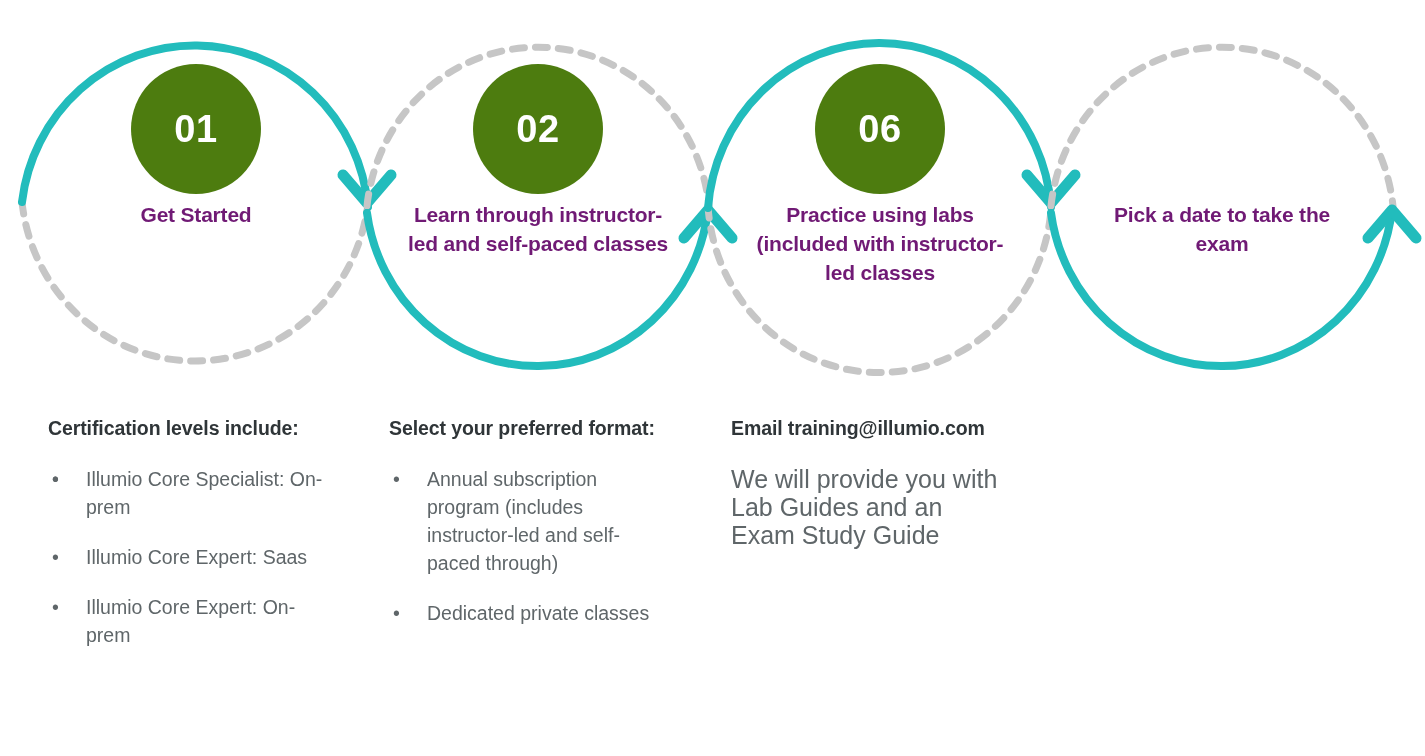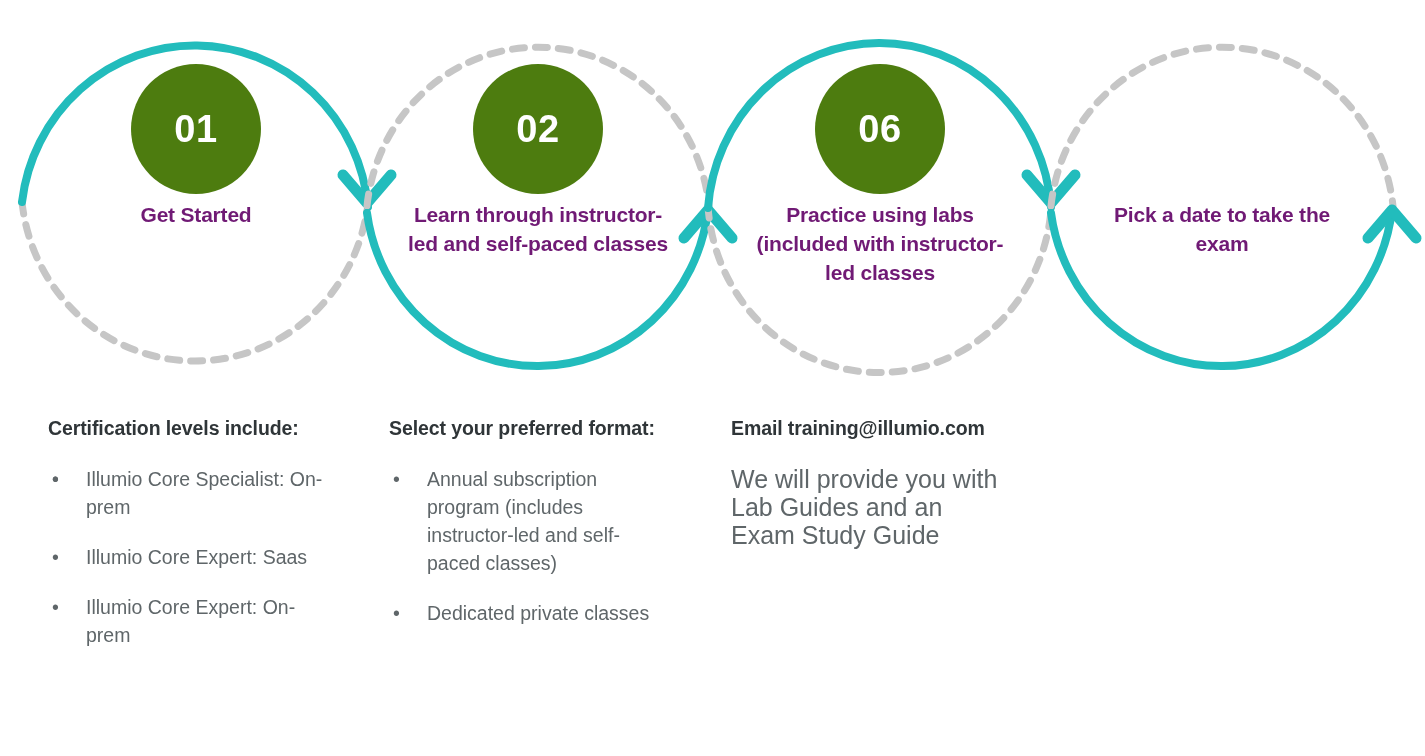--- a/index.html
+++ b/index.html
@@ -208,21 +208,21 @@
         <span>Illumio Core Expert: On-prem</span>
       </li>
     </ul>
   </div>
 
   <div class="column" style="left:389px; width:280px;">
     <div class="column-heading">Select your preferred format:</div>
     <ul class="bullet-list">
       <li>
         <span class="bullet-dot">•</span>
-        <span>Annual subscription program (includes instructor-led and self-paced classes)</span>
+        <span>Annual subscription program (includes instructor-led and self-paced through)</span>
       </li>
       <li>
         <span class="bullet-dot">•</span>
         <span>Dedicated private classes</span>
       </li>
     </ul>
   </div>
 
   <div class="column" style="left:731px; width:280px;">
     <div class="column-heading">Email training@illumio.com</div>

